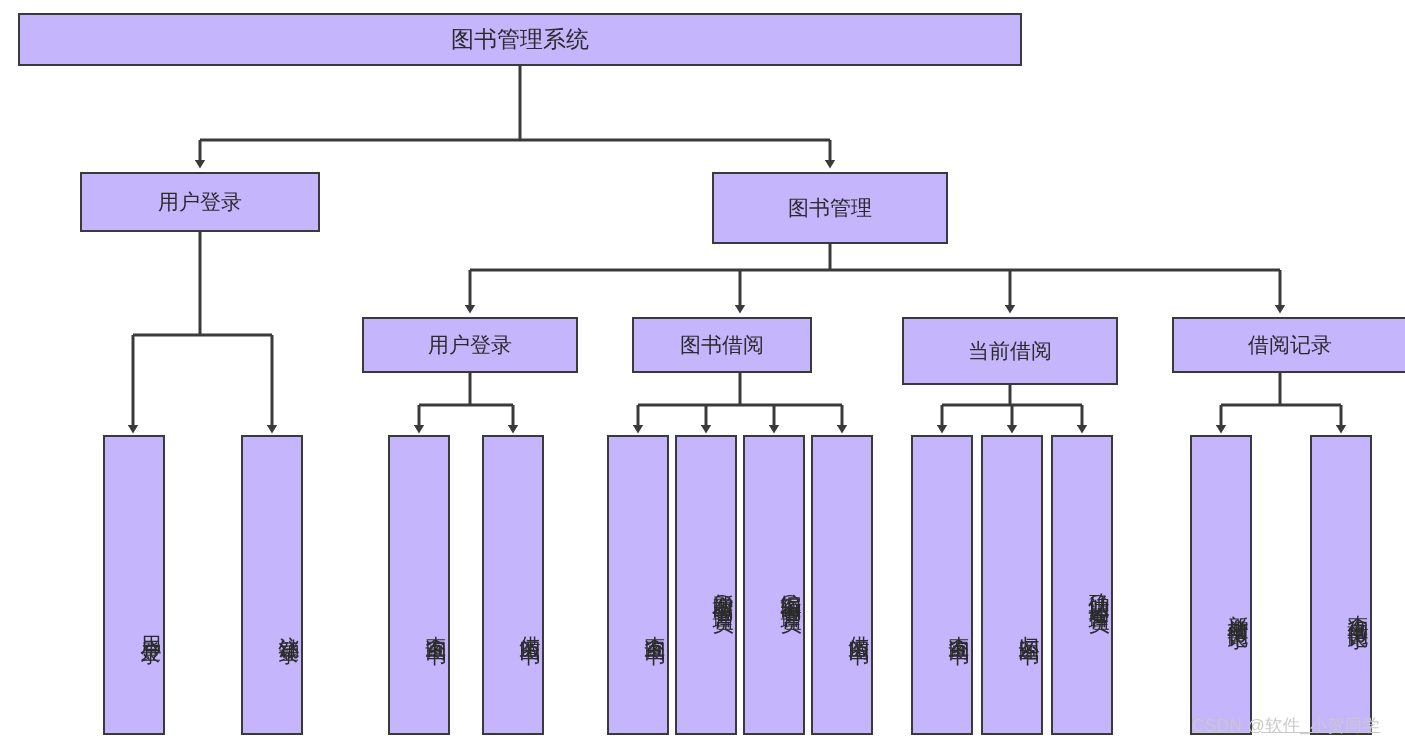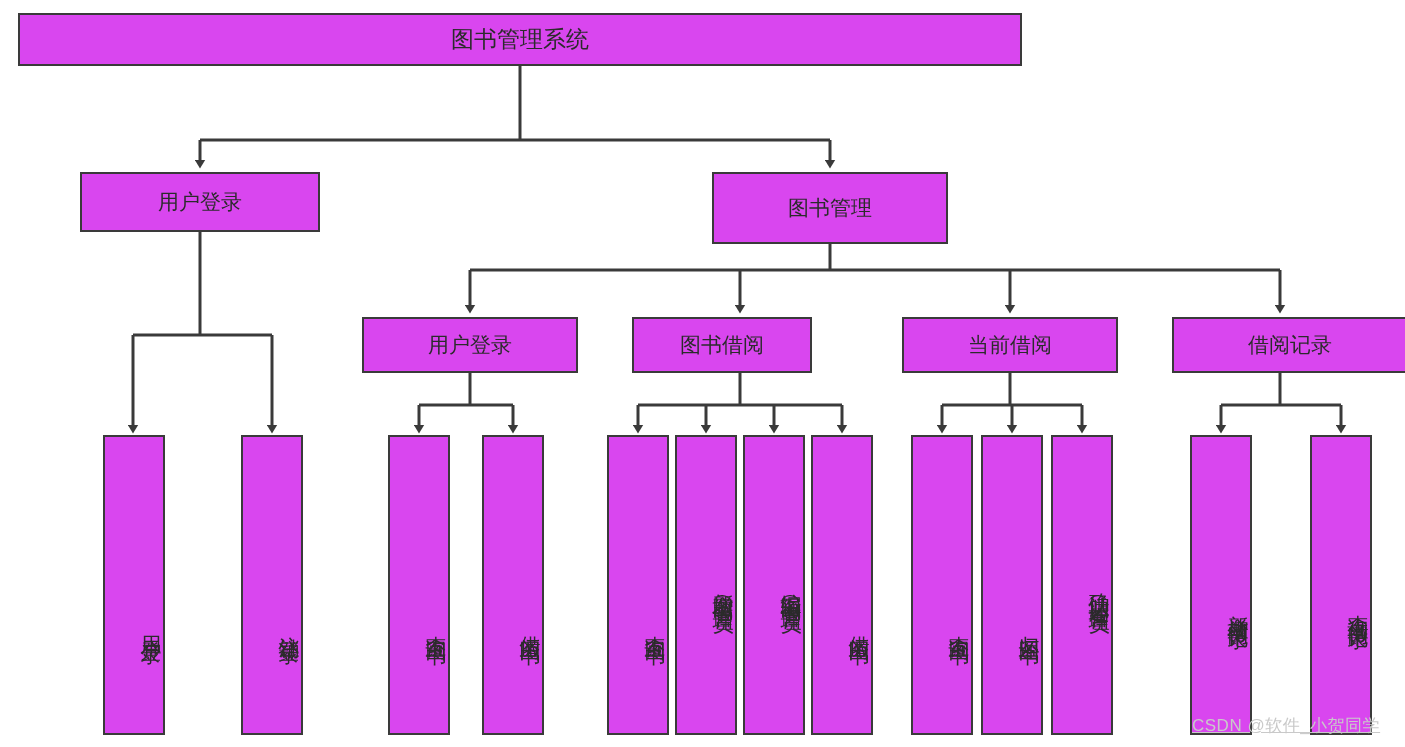--- a/index.html
+++ b/index.html
@@ -23,21 +23,21 @@
     left: 0;
     top: 0;
     width: 1405px;
     height: 747px;
     pointer-events: none;
   }
   .node {
     position: absolute;
     box-sizing: border-box;
     border: 2px solid #3a3a3a;
-    background: #d946ef;
+    background: #c4b5fd;
     color: #2b2b2b;
     display: flex;
     align-items: center;
     justify-content: center;
     text-align: center;
     line-height: 1.15;
   }
   .node.root {
     font-size: 23px;
   }
@@ -124,21 +124,21 @@
     </g>
   </svg>
 
   <div class="node root" style="left: 18px; top: 13px; width: 1004px; height: 53px;">图书管理系统</div>
 
   <div class="node lvl2" style="left: 80px; top: 172px; width: 240px; height: 60px;">用户登录</div>
   <div class="node lvl2" style="left: 712px; top: 172px; width: 236px; height: 72px;">图书管理</div>
 
   <div class="node lvl3" style="left: 362px; top: 317px; width: 216px; height: 56px;">用户登录</div>
   <div class="node lvl3" style="left: 632px; top: 317px; width: 180px; height: 56px;">图书借阅</div>
-  <div class="node lvl3" style="left: 902px; top: 317px; width: 216px; height: 56px;">当前借阅</div>
+  <div class="node lvl3" style="left: 902px; top: 317px; width: 216px; height: 68px;">当前借阅</div>
   <div class="node lvl3" style="left: 1172px; top: 317px; width: 236px; height: 56px;">借阅记录</div>
 
   <div class="node leaf" style="left: 103px; top: 435px; width: 62px; height: 300px; padding-top: 80px;">
     <span class="leaf-label">用户登录</span>
   </div>
   <div class="node leaf" style="left: 241px; top: 435px; width: 62px; height: 300px; padding-top: 80px;">
     <span class="leaf-label">注销登录</span>
   </div>
   <div class="node leaf" style="left: 388px; top: 435px; width: 62px; height: 300px; padding-top: 80px;">
     <span class="leaf-label">查询图书</span>

